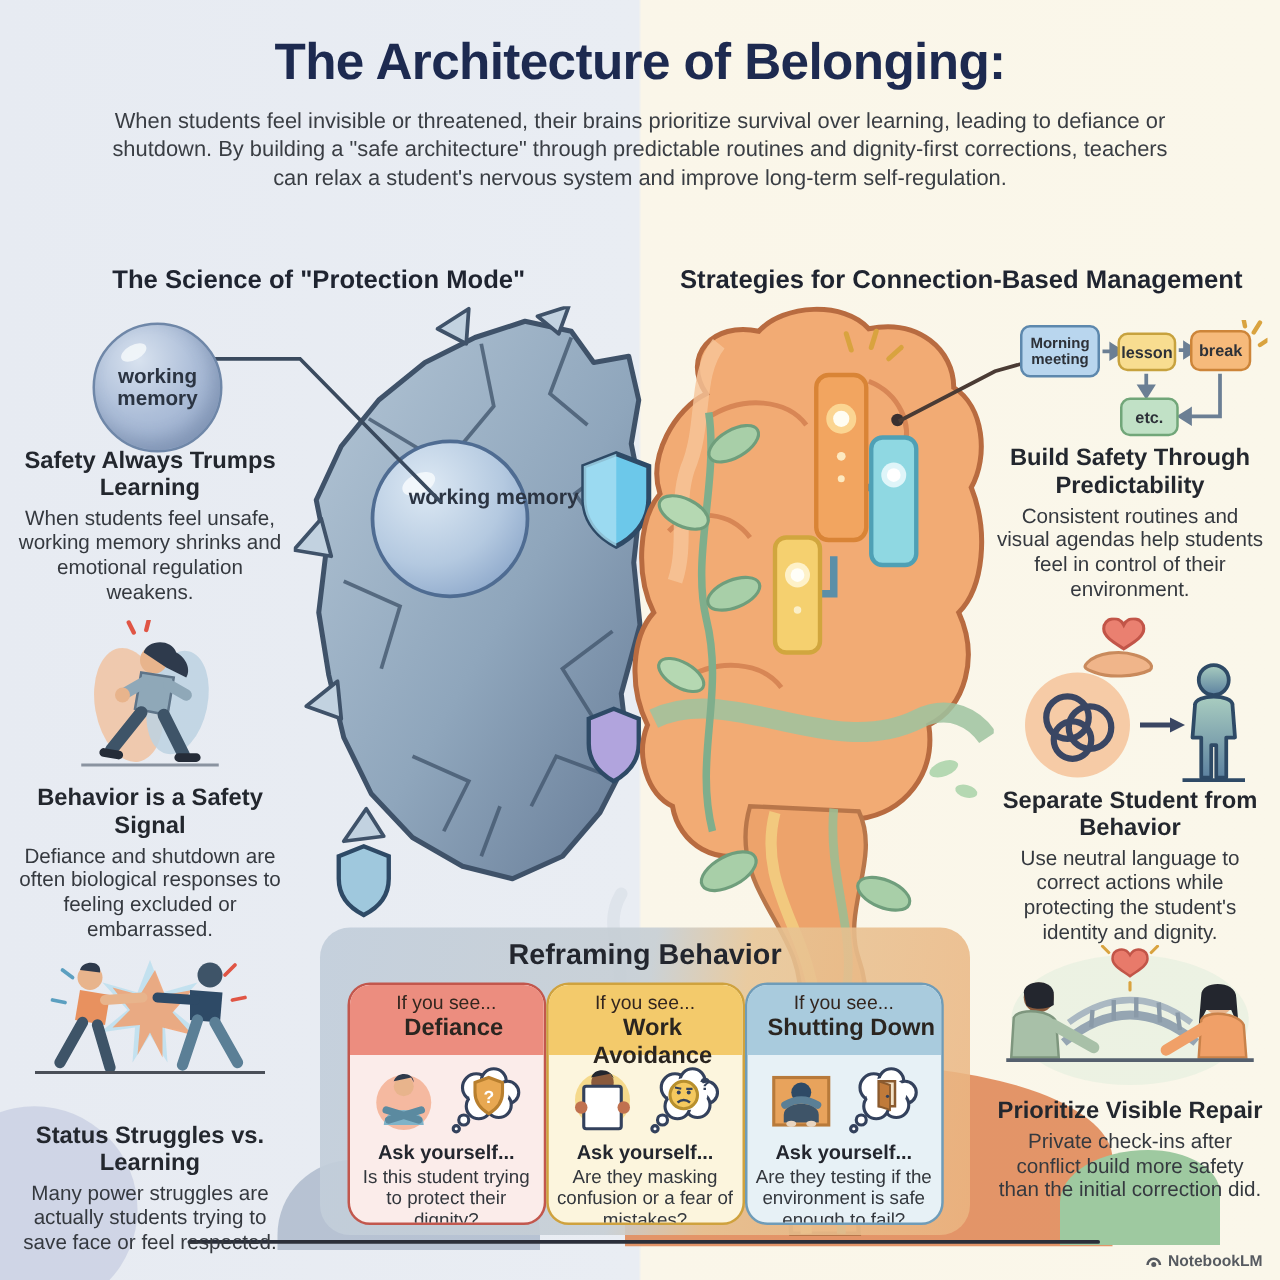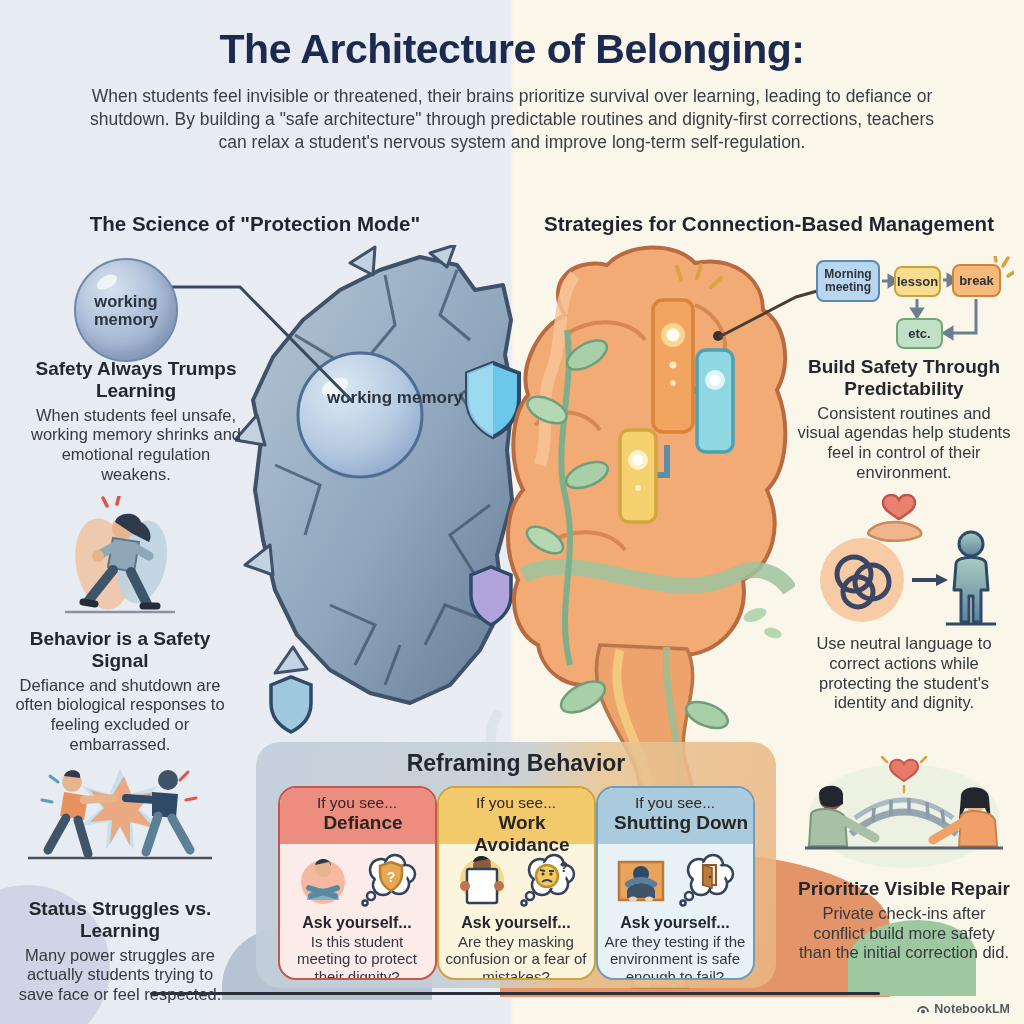--- a/index.html
+++ b/index.html
@@ -216,21 +216,21 @@
 </svg>
 <svg class="connector" style="left:714px; top:276px;" width="116" height="66">
   <polyline points="5,61 82,21 114,12" fill="none" stroke="#4a3b34" stroke-width="3"></polyline>
 </svg>
 
 <div class="sidecol" style="left:10px; top:258px; height:700px;">
   <div class="bubble">
     <div class="hl"></div>
     <div class="bubble-label">working memory</div>
   </div>
-  <div class="abs" style="left:16px; top:100px; width:220px;">
+  <div class="abs" style="left:0; top:100px; width:220px;">
     <div class="item-title">Safety Always Trumps Learning</div>
     <div class="item-body">When students feel unsafe, working memory shrinks and emotional regulation weakens.</div>
   </div>
 
   <svg class="abs" style="left:35px; top:238px;" width="150" height="130" viewBox="0 0 150 130">
     <ellipse cx="58" cy="68" rx="27" ry="46" fill="#f0c3a2" opacity="0.85" transform="rotate(-10 58 68)"></ellipse>
     <ellipse cx="97" cy="66" rx="24" ry="42" fill="#bcd2e2" opacity="0.85" transform="rotate(12 97 66)"></ellipse>
     <g stroke="#e05545" stroke-width="3.5" stroke-linecap="round">
         <line x1="62" y1="10" x2="58" y2="2"></line>
         <line x1="72" y1="8" x2="74" y2="0"></line>
@@ -325,20 +325,21 @@
       <line x1="142" y1="130" x2="192" y2="130" stroke="#2e4a66" stroke-width="3"></line>
     </g>
     <defs>
         <linearGradient id="pGrad2" x1="0" y1="0" x2="0" y2="1">
       <stop offset="0" stop-color="#a9cdc0"></stop>
           <stop offset="1" stop-color="#5d82a0"></stop>
         </linearGradient>
       </defs>
   </svg>
   <div class="abs" style="left:0; top:372px; width:216px;">
+    <div class="item-title">Separate Student from Behavior</div>
     <div class="item-body">Use neutral language to correct actions while protecting the student's identity and dignity.</div>
   </div>
 
   <svg class="abs" style="left:3px; top:498px;" width="210" height="120" viewBox="0 0 210 120">
     <ellipse cx="105" cy="60" rx="95" ry="52" fill="#e3eedd" opacity="0.6"></ellipse>
     <path d="M105,8 c4,-7 14,-5 14,3 c0,6 -9,10 -14,14 c-5,-4 -14,-8 -14,-14 c0,-8 10,-10 14,-3 Z" fill="#e87a6a" stroke="#c25548" stroke-width="2"></path>
     <g stroke="#d9a33f" stroke-width="2.5" stroke-linecap="round">
         <line x1="88" y1="6" x2="83" y2="1"></line>
         <line x1="122" y1="6" x2="127" y2="1"></line>
         <line x1="105" y1="30" x2="105" y2="36"></line>
@@ -401,21 +402,21 @@
               <circle cx="22" cy="33" r="10"></circle>
             <circle cx="10" cy="44" r="4"></circle>
               <circle cx="4" cy="51" r="2.5"></circle>
           </g>
           <ellipse cx="30" cy="23" rx="16" ry="13" fill="#ffffff"></ellipse>
           <path d="M30,12 l11,-4 11,4 v8 c0,9 -6,14 -11,17 c-5,-3 -11,-8 -11,-17 Z" transform="translate(-11 2)" fill="#e8a852" stroke="#b87f2e" stroke-width="2.5"></path>
           <text x="30" y="30" text-anchor="middle" font-size="14" font-weight="bold" fill="#ffffff">?</text>
         </svg>
       </div>
       <div class="card-ask">Ask yourself...</div>
-      <div class="card-q">Is this student meeting to protect their dignity?</div>
+      <div class="card-q">Is this student trying to protect their dignity?</div>
     </div>
   </div>
 
   <div class="card card2">
     <div class="card-head">
       <div class="card-see">If you see...</div>
       <div class="card-behavior">Work Avoidance</div>
     </div>
     <div class="card-body">
       <div class="icon-row">

